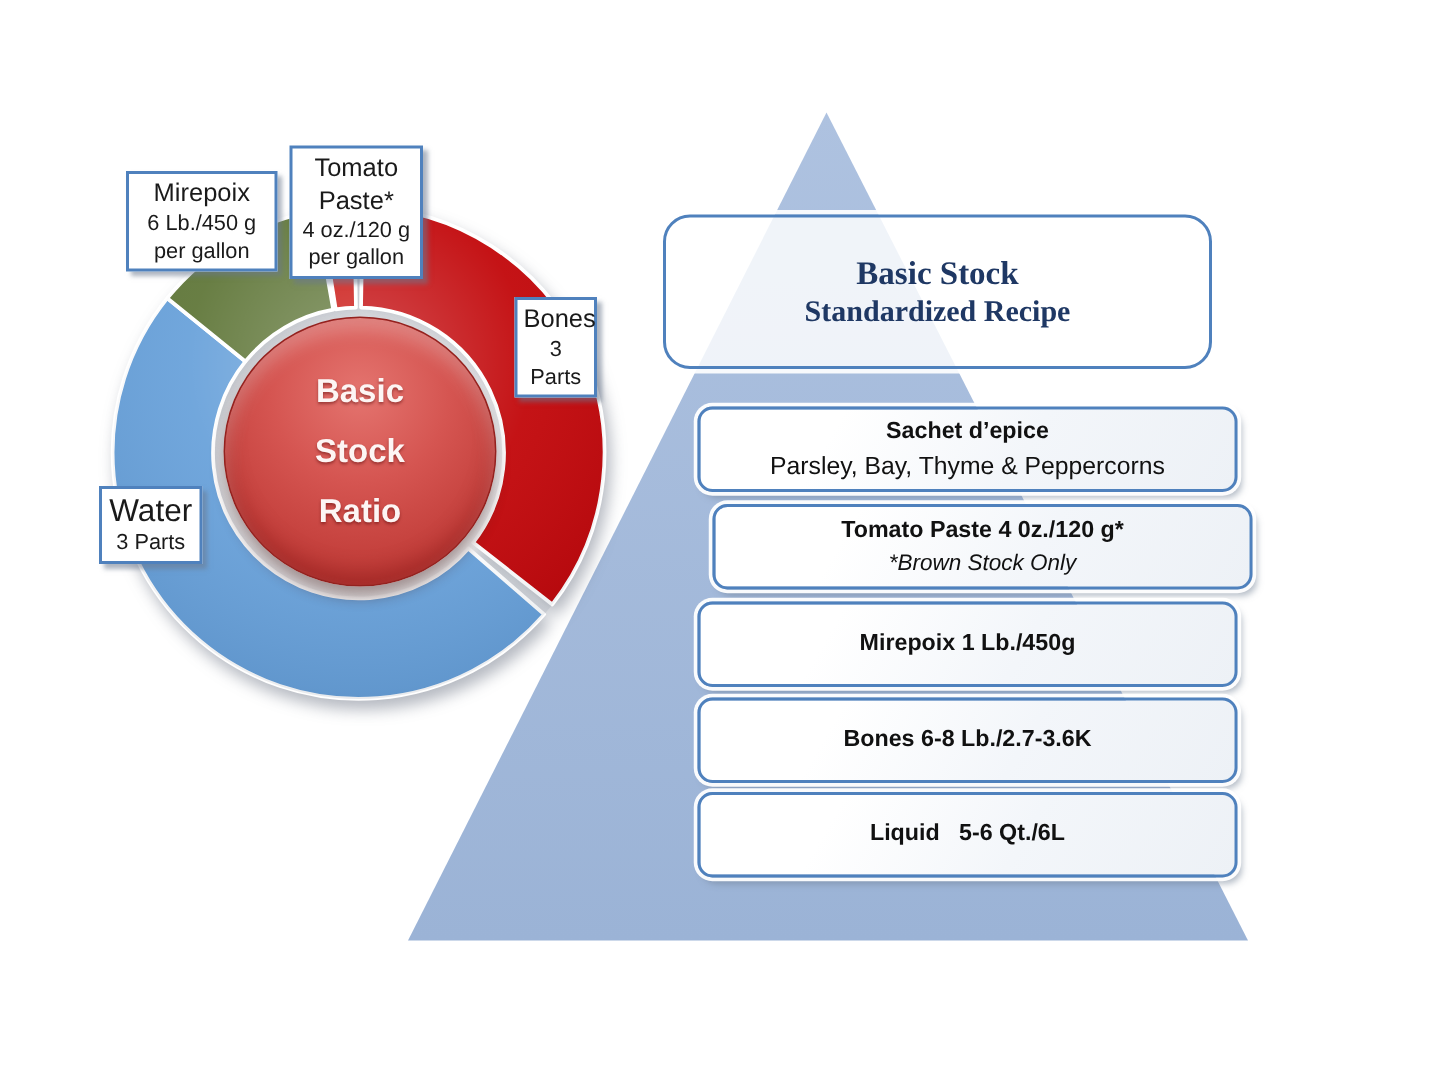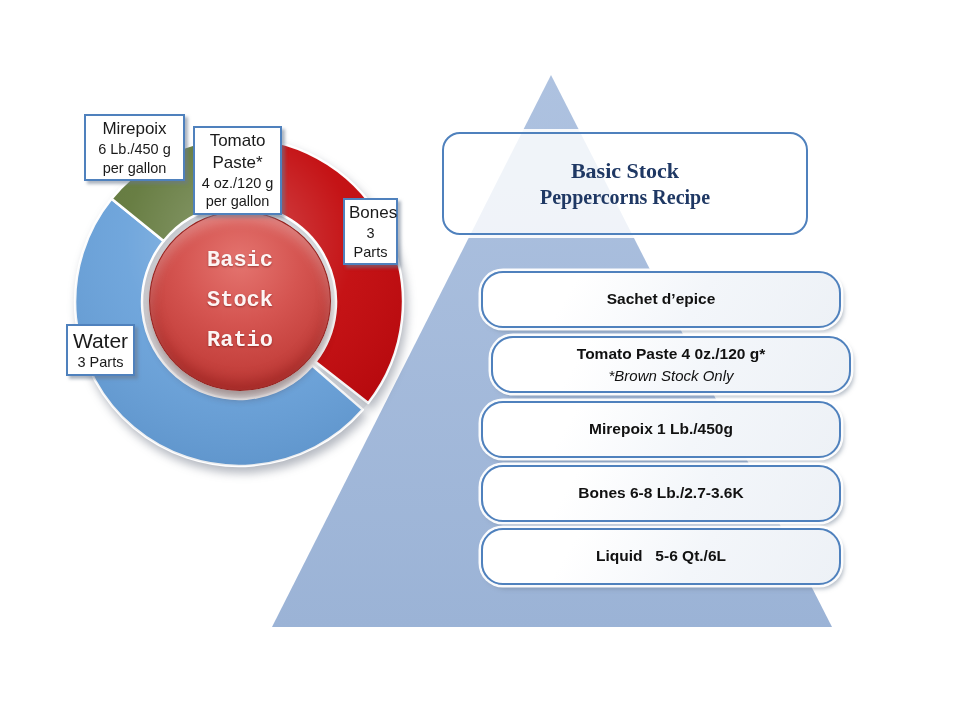--- a/index.html
+++ b/index.html
@@ -18,44 +18,44 @@
     filter:drop-shadow(3px 6px 5px rgba(70,80,100,0.40));
   }
   .center-circle{
     position:absolute;left:149px;top:211px;width:180px;height:178px;
     border-radius:50%;
     background:radial-gradient(circle at 50% 28%,#e4746f 0%,#d55551 38%,#c4403c 70%,#ac2f2c 100%);
     border:1px solid #93221f;
     box-shadow:0 7px 9px rgba(60,25,25,0.45),
                inset 0 8px 12px rgba(255,255,255,0.28),
                inset 0 -8px 14px rgba(110,0,0,0.30);
-    display:flex;align-items:center;justify-content:center;text-align:center;font-family:Liberation Mono, monospace;
+    display:flex;align-items:center;justify-content:center;text-align:center;
   }
   .center-text{
     color:#fdf5f4;font-weight:bold;font-size:22px;line-height:1.82;
     white-space:pre-line;text-shadow:0 1px 2px rgba(90,10,10,0.5);
   }
 
   
   .callout{
     position:absolute;background:#ffffff;border:2.5px solid #4f81bd;
     box-shadow:3px 3px 3px rgba(105,120,140,0.55);
     text-align:center;padding:2px 4px;box-sizing:border-box;color:#1a1a1a;
   }
   .callout-title{font-size:17px;line-height:1.28;white-space:pre-line;}
   .callout-title.big{font-size:21px;line-height:1.2;}
   .callout-detail{font-size:14.5px;line-height:1.3;white-space:pre-line;}
   .callout.mirepoix{left:84px;top:114px;width:101px;}
-  .callout.tomato{left:193px;top:97px;width:89px;margin-top:29px;}
+  .callout.tomato{left:193px;top:97px;width:89px;}
   .callout.bones{left:343px;top:198px;width:55px;}
   .callout.water{left:66px;top:324px;width:69px;}
 
   
   .title-box{
-    position:absolute;left:442px;top:132px;width:366px;height:103px;
+    position:absolute;left:442px;top:143px;width:366px;height:103px;
     background:rgba(255,255,255,0.82);
     border:2.5px solid #4f81bd;border-radius:18px;box-sizing:border-box;
     box-shadow:0 0 0 3px rgba(255,255,255,0.9);
     display:flex;flex-direction:column;align-items:center;justify-content:center;
     text-align:center;
   }
   .title-line1{
     font-family:"Liberation Serif",serif;font-weight:bold;font-size:22px;
     color:#1f3864;line-height:1.2;
   }
@@ -63,23 +63,23 @@
     font-family:"Liberation Serif",serif;font-weight:bold;font-size:20px;
     color:#1f3864;line-height:1.2;
   }
   .title-line3{
     font-weight:bold;font-style:italic;font-size:15px;color:#262626;
     line-height:1.35;white-space:pre-wrap;
   }
 
   
   .level-box{
-    position:absolute;left:481px;width:360px;height:57px;
+    position:absolute;left:465px;width:360px;height:57px;
     background:linear-gradient(120deg,#ffffff 25%,#f3f6fa 60%,#edf1f6 100%);
-    border:2.5px solid #4f81bd;border-radius:22px;box-sizing:border-box;
+    border:2.5px solid #4f81bd;border-radius:10px;box-sizing:border-box;
     box-shadow:0 0 0 2.5px rgba(255,255,255,0.95),3px 4px 4px rgba(110,125,145,0.5);
     display:flex;flex-direction:column;align-items:center;justify-content:center;
     text-align:center;color:#111111;
   }
   .level-box.l1{top:271px;}
   .level-box.l2{top:336px;margin-left:10px;}
   .level-box.l3{top:401px;}
   .level-box.l4{top:465px;}
   .level-box.l5{top:528px;}
   .lvl-line1{font-weight:bold;font-size:15.5px;line-height:1.45;white-space:pre-wrap;}
@@ -141,25 +141,26 @@
     <div class="callout-detail">3 Parts</div>
   </div>
 
   <div class="callout water">
     <div class="callout-title big">Water</div>
     <div class="callout-detail">3 Parts</div>
   </div>
 
   <div class="title-box">
     <div class="title-line1">Basic Stock</div>
-    <div class="title-line2">Peppercorns Recipe</div>
+    <div class="title-line2">Standardized Recipe</div>
   </div>
 
   <div class="level-box l1">
     <div class="lvl-line1">Sachet d’epice</div>
+    <div class="lvl-line2">Parsley, Bay, Thyme &amp; Peppercorns</div>
   </div>
 
   <div class="level-box l2">
     <div class="lvl-line1">Tomato Paste 4 0z./120 g*</div>
     <div class="lvl-line2 italic">*Brown Stock Only</div>
   </div>
 
   <div class="level-box l3">
     <div class="lvl-line1">Mirepoix 1 Lb./450g</div>
   </div>

